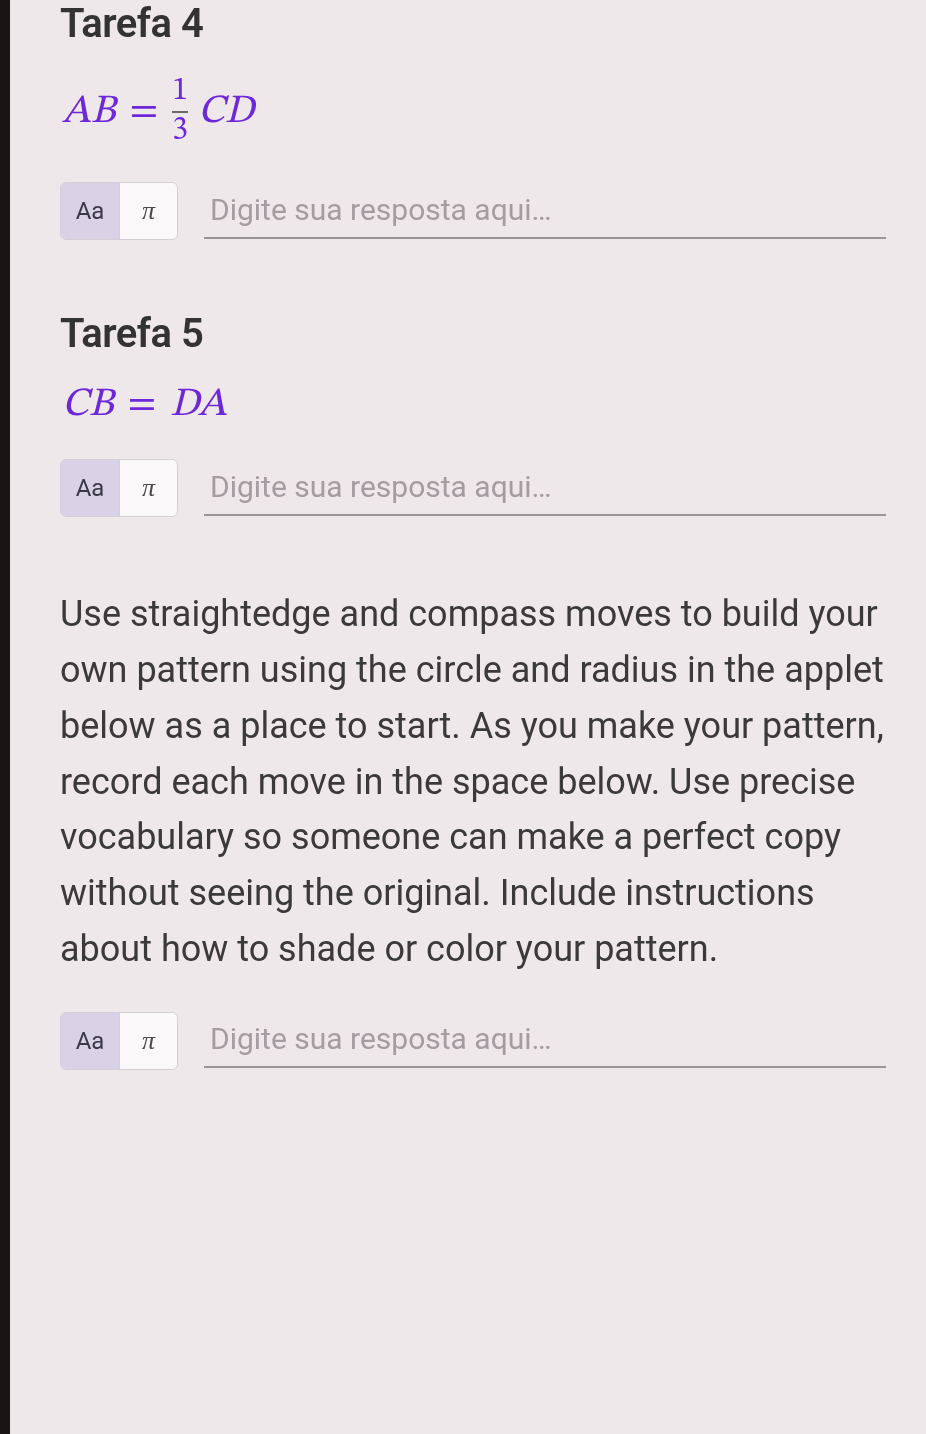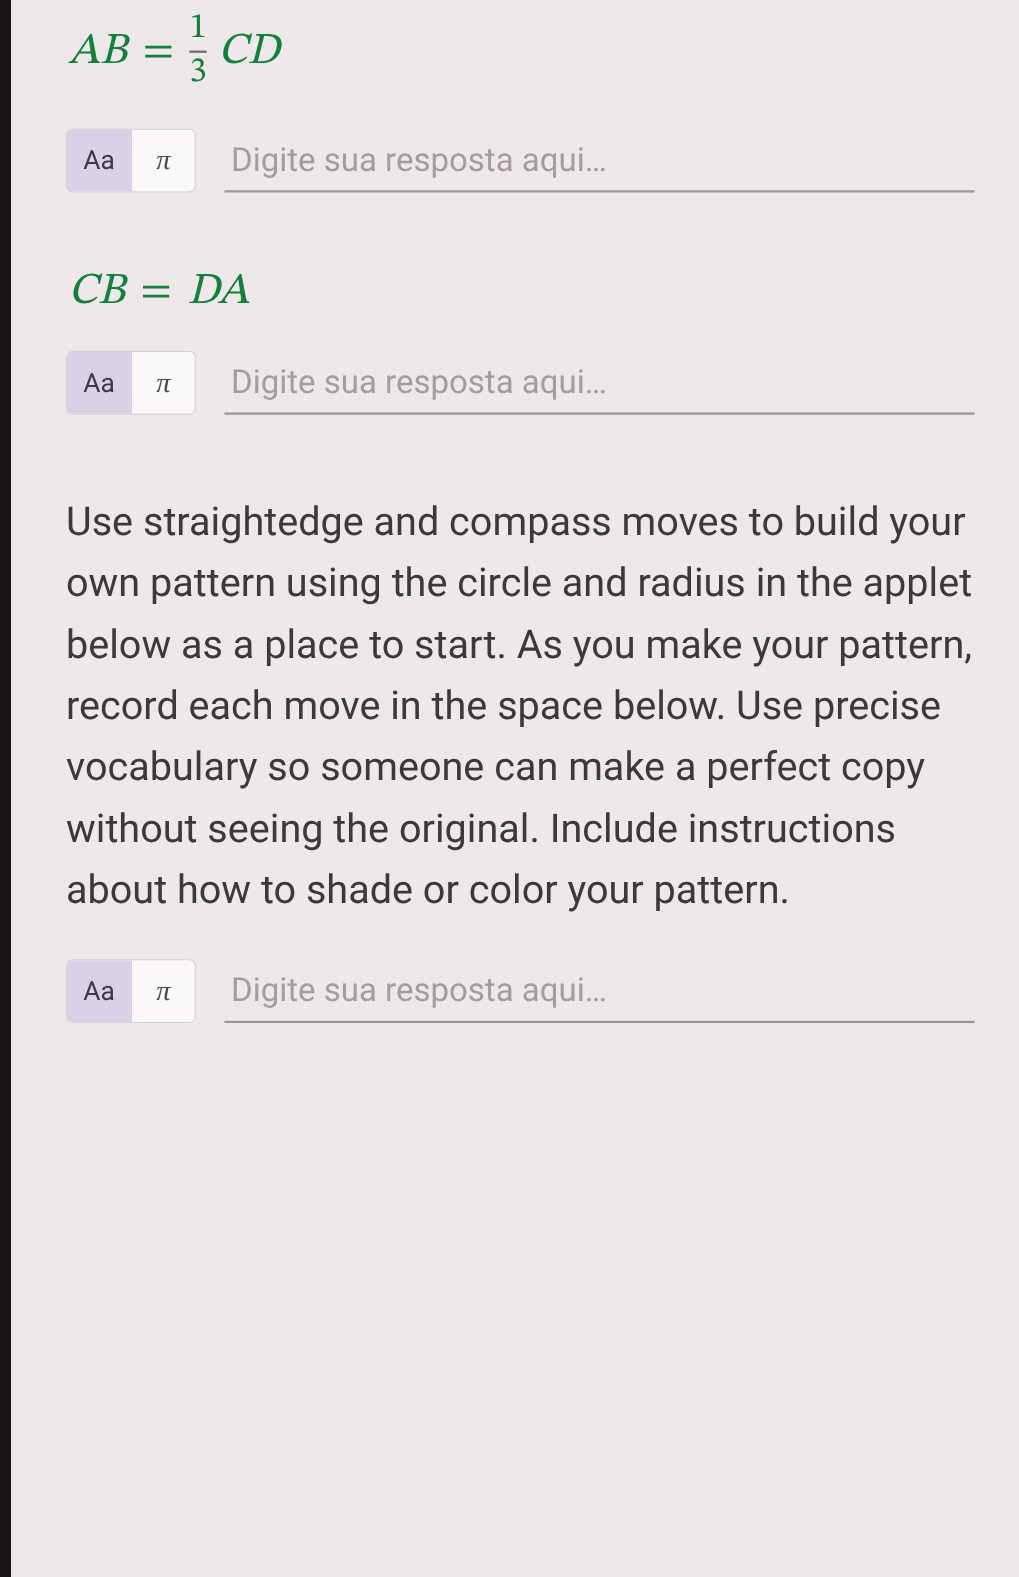--- a/index.html
+++ b/index.html
@@ -22,21 +22,21 @@
   .task-title {
     font-size: 40px;
     font-weight: 600;
     color: #333;
     margin-bottom: 28px;
     letter-spacing: -0.5px;
   }
   .equation {
     font-family: "Cambria Math", "STIX Two Math", Georgia, "Times New Roman", serif;
     font-size: 40px;
-    color: #15803d;
+    color: #6d28d9;
     font-style: italic;
     margin: 10px 0 34px 2px;
     display: flex;
     align-items: center;
     gap: 6px;
     line-height: 1;
   }
   .equation .eq {
     font-style: normal;
     padding: 0 8px;
@@ -54,21 +54,21 @@
   .frac .num { }
   .frac .bar {
     width: 100%;
     height: 2px;
     background: #6a6a6a;
     margin: 2px 0;
   }
   .frac .den { }
   .answer-row {
     display: flex;
-    align-items: flex-end;
+    align-items: center;
     gap: 26px;
     margin-top: 10px;
   }
   .toggle {
     display: inline-flex;
     border: 1px solid #d5cfd6;
     border-radius: 6px;
     overflow: hidden;
     height: 58px;
   }
@@ -118,20 +118,21 @@
     font-size: 36px;
     line-height: 1.55;
     color: #3a3a3a;
     margin-bottom: 34px;
   }
 </style>
 </head>
 <body>
 
 <div class="section">
+  <h2 class="task-title">Tarefa 4</h2>
 
   <div class="equation">
     <span>AB</span>
     <span class="eq">=</span>
     <span class="frac">
       <span class="num">1</span>
       <span class="bar"></span>
       <span class="den">3</span>
     </span>
     <span>CD</span>
@@ -144,20 +145,21 @@
           <span class="pi-glyph">π</span>
         </button>
     </div>
     <div class="answer-input-wrap">
       <input type="text" class="answer-input" placeholder="Digite sua resposta aqui…" style="">
     </div>
   </div>
 </div>
 
 <div class="section">
+  <h2 class="task-title">Tarefa 5</h2>
 
   <div class="equation">
     <span>CB</span>
     <span class="eq">=</span>
     <span>DA</span>
   </div>
 
   <div class="answer-row">
     <div class="toggle">
       <button class="active">Aa</button>

